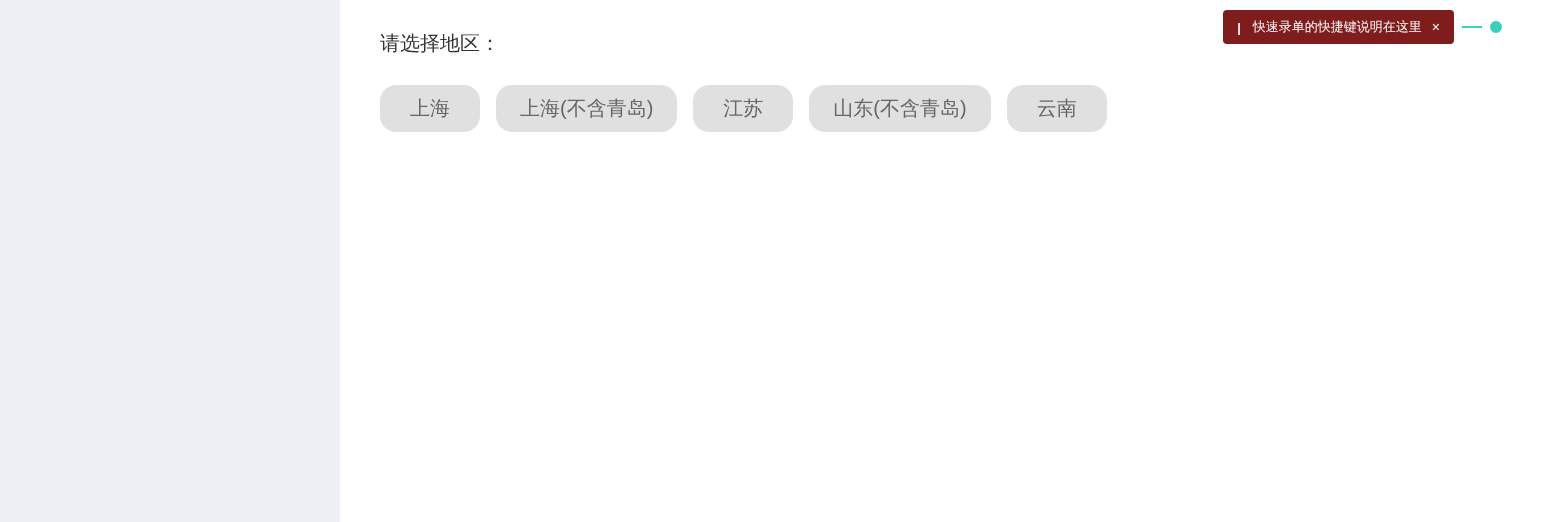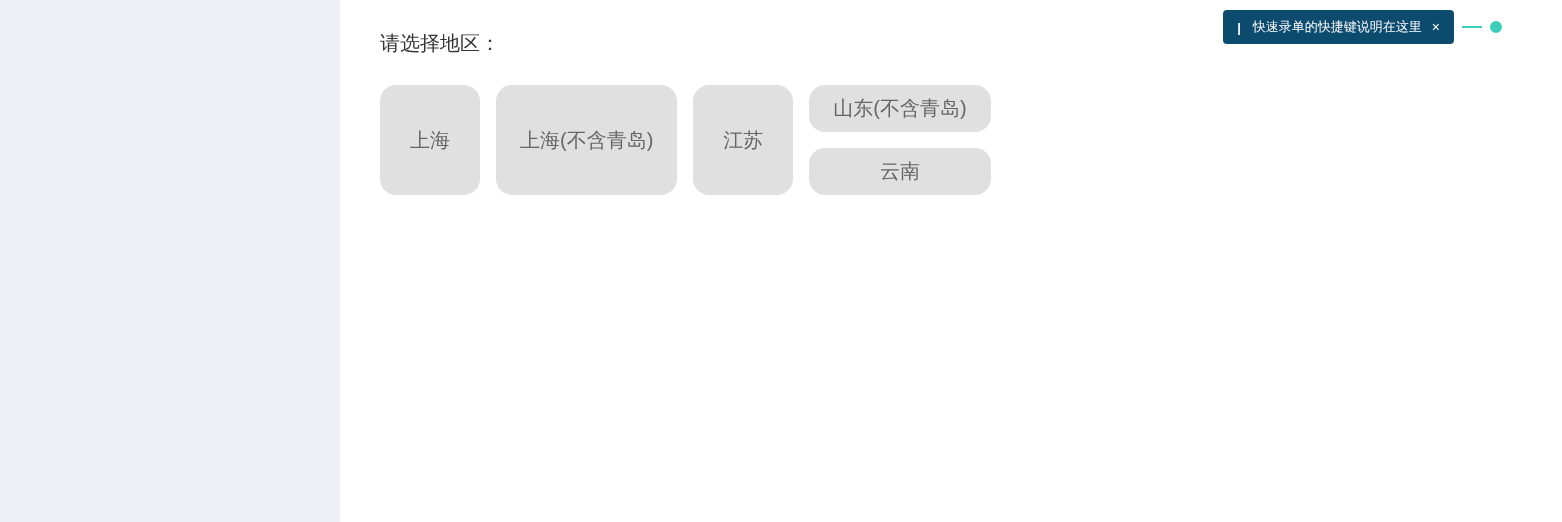--- a/index.html
+++ b/index.html
@@ -65,21 +65,21 @@
     .tooltip-container {
       position: absolute;
       top: 10px;
       right: 60px;
       display: flex;
       align-items: center;
       gap: 8px;
     }
 
     .tooltip-bubble {
-      background: #0c4a6e;
+      background: #7f1d1d;
       color: #fff;
       font-size: 13px;
       padding: 8px 14px;
       border-radius: 4px;
       display: flex;
       align-items: center;
       gap: 10px;
       white-space: nowrap;
       position: relative;
     }
@@ -122,21 +122,21 @@
 
 <div class="main-content">
   <div class="page-title">请选择地区：</div>
 
   <div class="region-buttons" id="region-buttons-container">
   <div style="display: flex; gap: 16px; flex-wrap: nowrap;">
         <button class="region-btn">上海</button>
         <button class="region-btn">上海(不含青岛)</button>
         <button class="region-btn">江苏</button>
       </div>
-      <div style="display: flex; gap: 16px; flex-wrap: nowrap; flex-direction: column;">
+      <div style="display: flex; gap: 16px; flex-wrap: nowrap;">
         <button class="region-btn">山东(不含青岛)</button>
         <button class="region-btn">云南</button>
       </div>
     </div>
 </div>
 
 <div class="tooltip-container">
   <div class="tooltip-bubble">
     <span>快速录单的快捷键说明在这里</span>
     <button class="tooltip-close">×</button>

